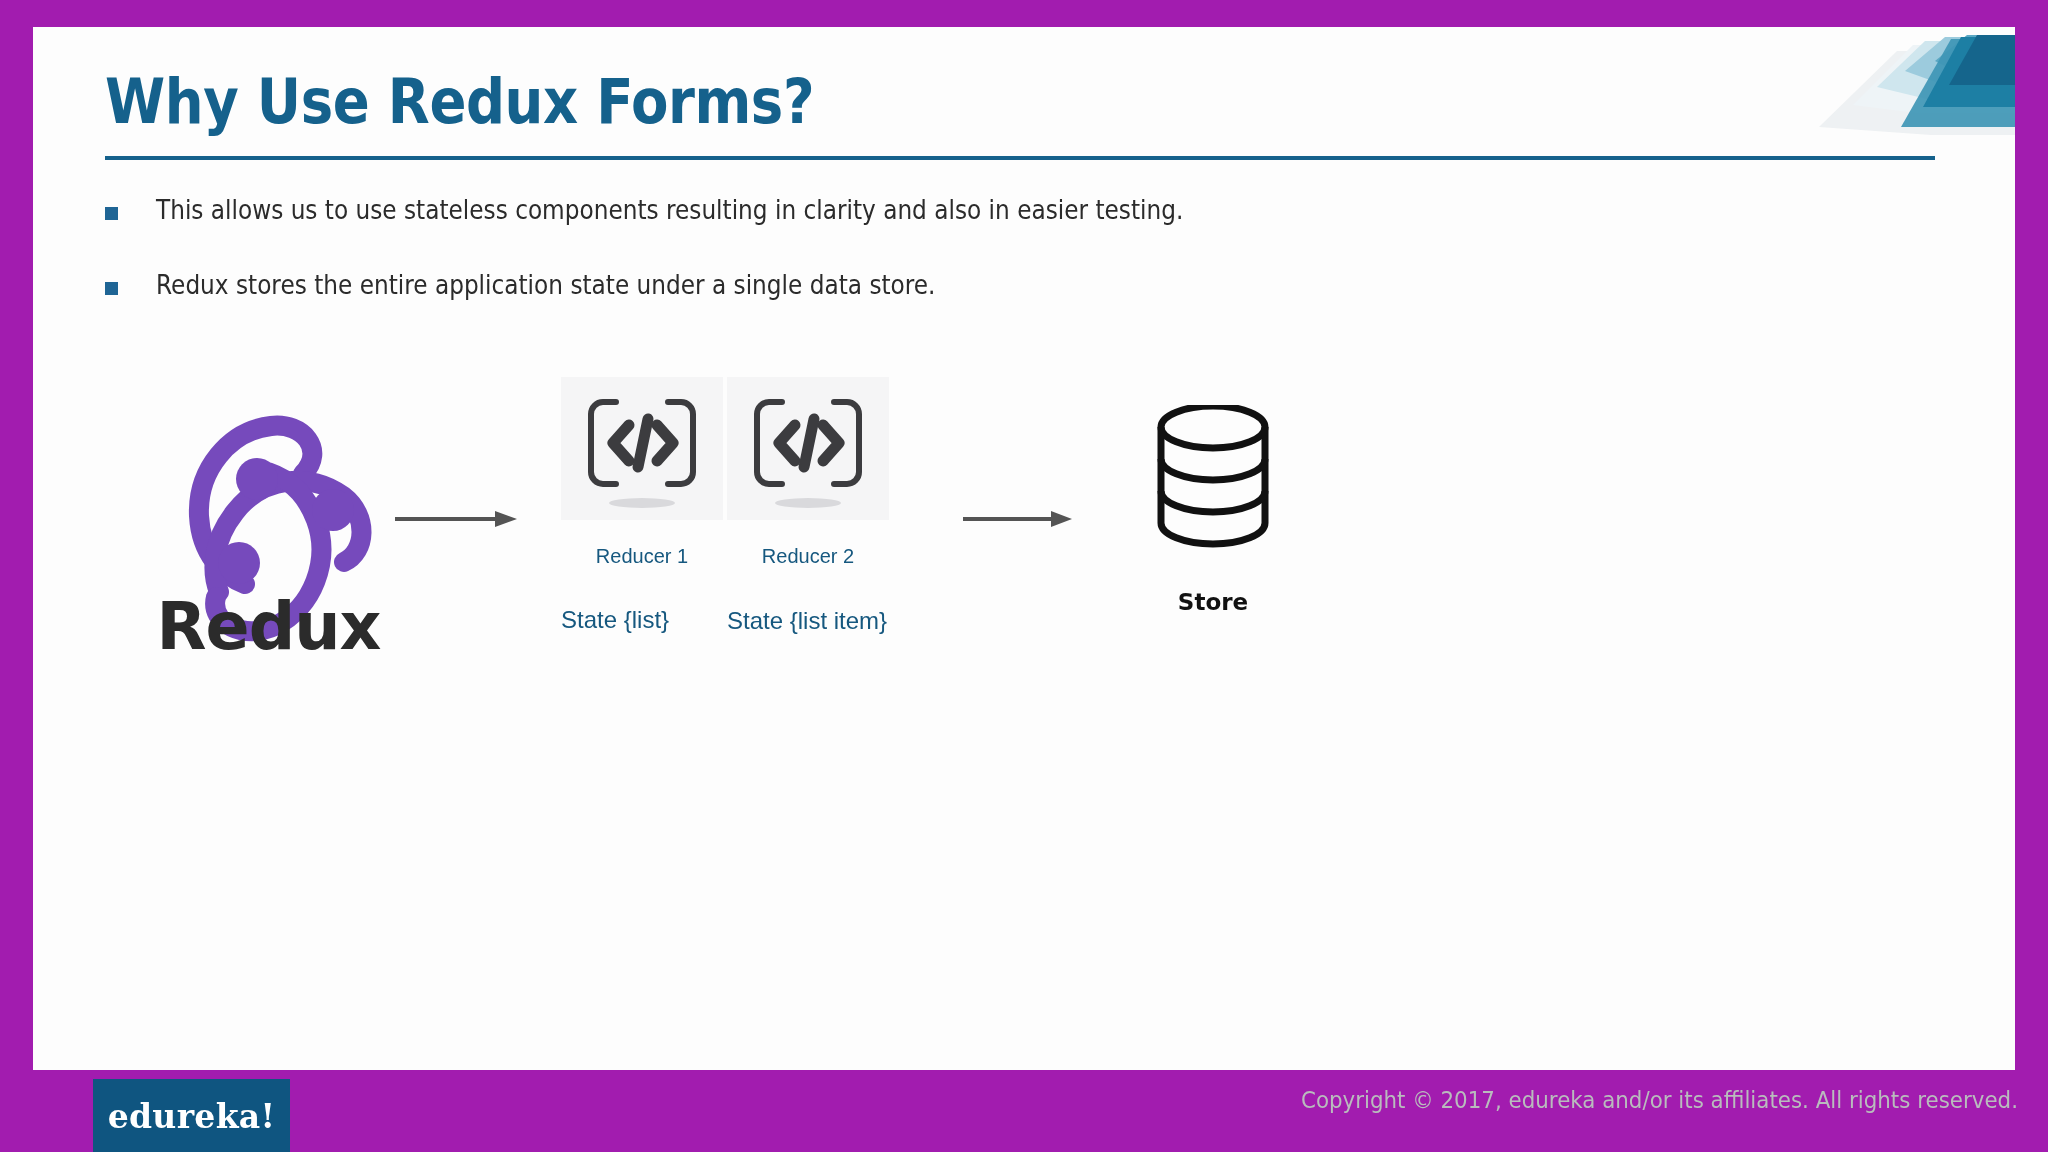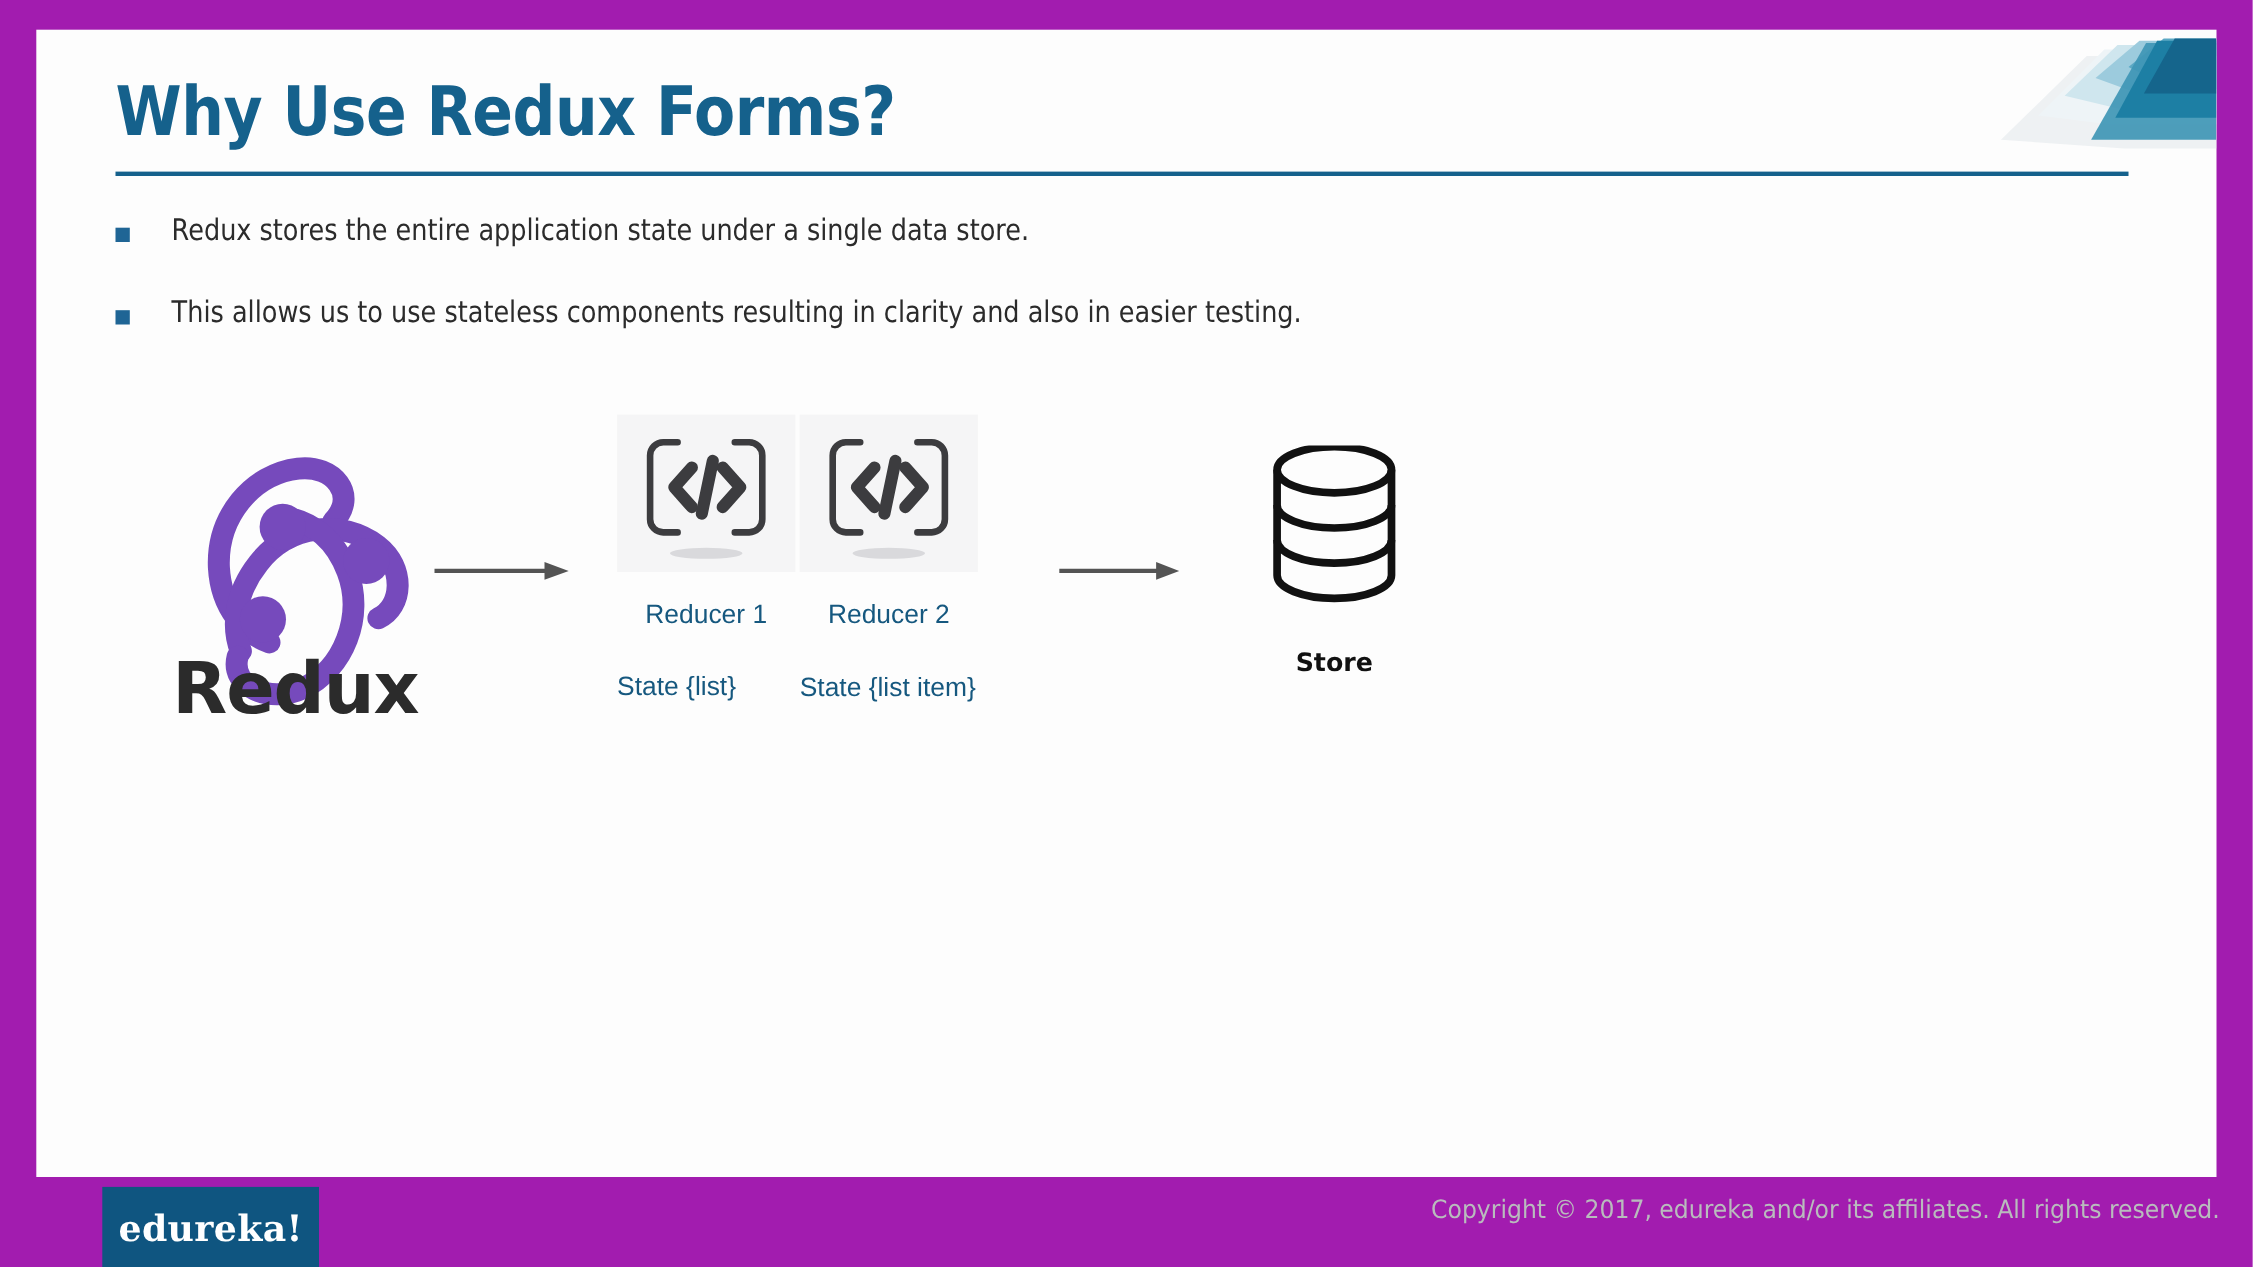--- a/index.html
+++ b/index.html
@@ -143,21 +143,21 @@
     width: 162px;
     height: 143px;
     background: #f5f5f6;
     position: relative;
   }
   .code-tile svg { position: absolute; left: 0; top: 0; }
   .reducer-label {
     margin-top: 25px;
     text-align: center;
     font-family: "Liberation Sans", sans-serif;
-    font-size: 24px;
+    font-size: 20px;
     color: #16587f;
   }
   .state-label {
     margin-top: 38px;
     text-align: left;
     font-family: "Liberation Sans", sans-serif;
     font-size: 24px;
     color: #16587f;
     white-space: nowrap;
   }
@@ -228,25 +228,25 @@
     </svg>
 
     <div class="title-block">
       <div class="slide-title">Why Use Redux Forms?</div>
       <div class="title-rule"></div>
     </div>
 
     <div class="bullet-list">
       <div class="bullet-row">
         <span class="bullet-marker"></span>
-        <span class="bullet-text">Redux stores the entire application state under a single data store.</span>
+        <span class="bullet-text">This allows us to use stateless components resulting in clarity and also in easier testing.</span>
       </div>
       <div class="bullet-row">
         <span class="bullet-marker"></span>
-        <span class="bullet-text">This allows us to use stateless components resulting in clarity and also in easier testing.</span>
+        <span class="bullet-text">Redux stores the entire application state under a single data store.</span>
       </div>
     </div>
 
     <div class="diagram">
 
       <svg class="redux-logo" viewBox="0 0 230 230">
         <g fill="none" stroke="#764ABC" stroke-width="20" stroke-linecap="round">
           <path d="M150,62 C173,38 150,10 118,14 C76,19 44,58 46,104 C48,142 70,164 92,172"></path>
           <path d="M191,150 C213,140 216,104 190,84 C158,60 110,64 82,100 C59,129 58,160 66,180"></path>
           <path d="M63,185 C56,212 92,228 122,214 C160,196 178,148 163,108 C151,76 128,62 106,58"></path>

